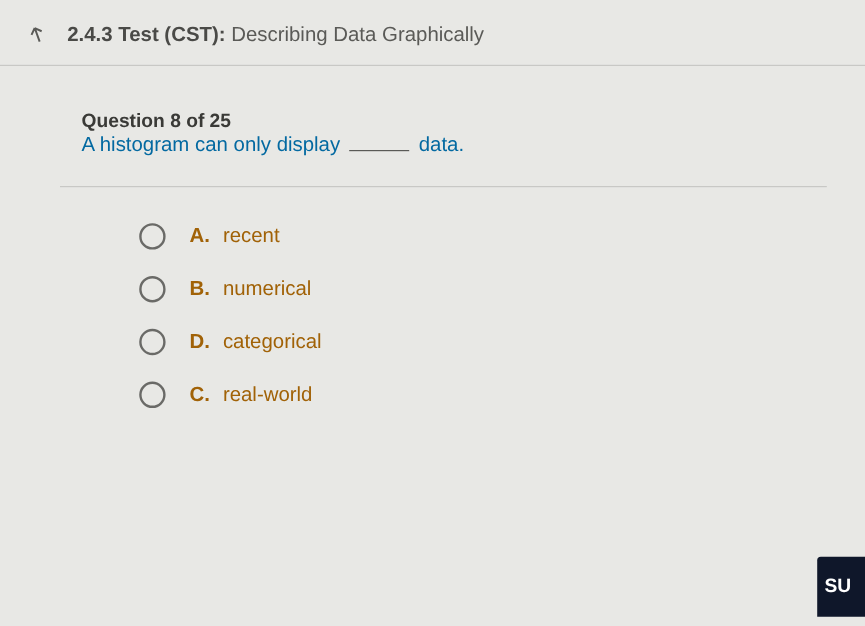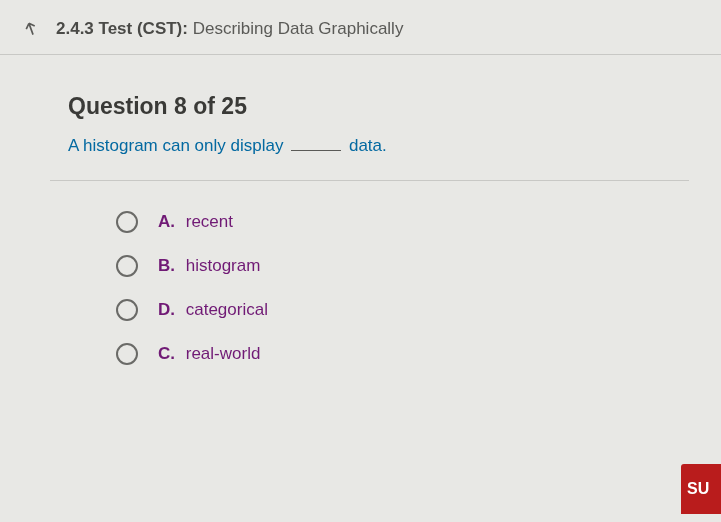--- a/index.html
+++ b/index.html
@@ -42,24 +42,23 @@
       color: #5a5a57;
     }
     .header-title .bold {
       font-weight: bold;
       color: #4a4a47;
     }
     .content {
       padding: 38px 50px 0 68px;
     }
     .question-number {
-      font-size: 23px;
+      font-size: 16px;
       font-weight: bold;
       color: #3a3a37;
-      margin-bottom: 16px;
     }
     .question-text {
       font-size: 17px;
       color: #0369a1;
       margin-bottom: 10px;
     }
     .blank {
       display: inline-block;
       border-bottom: 1.5px solid #5a5a57;
       width: 50px;
@@ -83,33 +82,33 @@
     .radio {
       width: 22px;
       height: 22px;
       border: 2px solid #6a6a67;
       border-radius: 50%;
       margin-right: 20px;
       flex-shrink: 0;
     }
     .option-label {
       font-size: 17px;
-      color: #701a75;
+      color: #a16207;
     }
     .option-letter {
       font-weight: bold;
       margin-right: 6px;
     }
     .submit-area {
       position: absolute;
       bottom: 8px;
       right: 0;
       width: 40px;
       height: 50px;
-      background: #b91c1c;
+      background: #0f172a;
       color: #fff;
       font-size: 16px;
       font-weight: bold;
       display: flex;
       align-items: center;
       justify-content: flex-start;
       padding-left: 6px;
       border-top-left-radius: 3px;
     }
   </style>
@@ -146,21 +145,21 @@
       <div class="radio"></div>
       <div class="option-label">
         <span class="option-letter">A.</span>
         <span>recent</span>
       </div>
     </div>
     <div class="option">
       <div class="radio"></div>
       <div class="option-label">
         <span class="option-letter">B.</span>
-        <span>histogram</span>
+        <span>numerical</span>
       </div>
     </div>
     <div class="option">
       <div class="radio"></div>
       <div class="option-label">
         <span class="option-letter">D.</span>
         <span>categorical</span>
       </div>
     </div>
     <div class="option">

